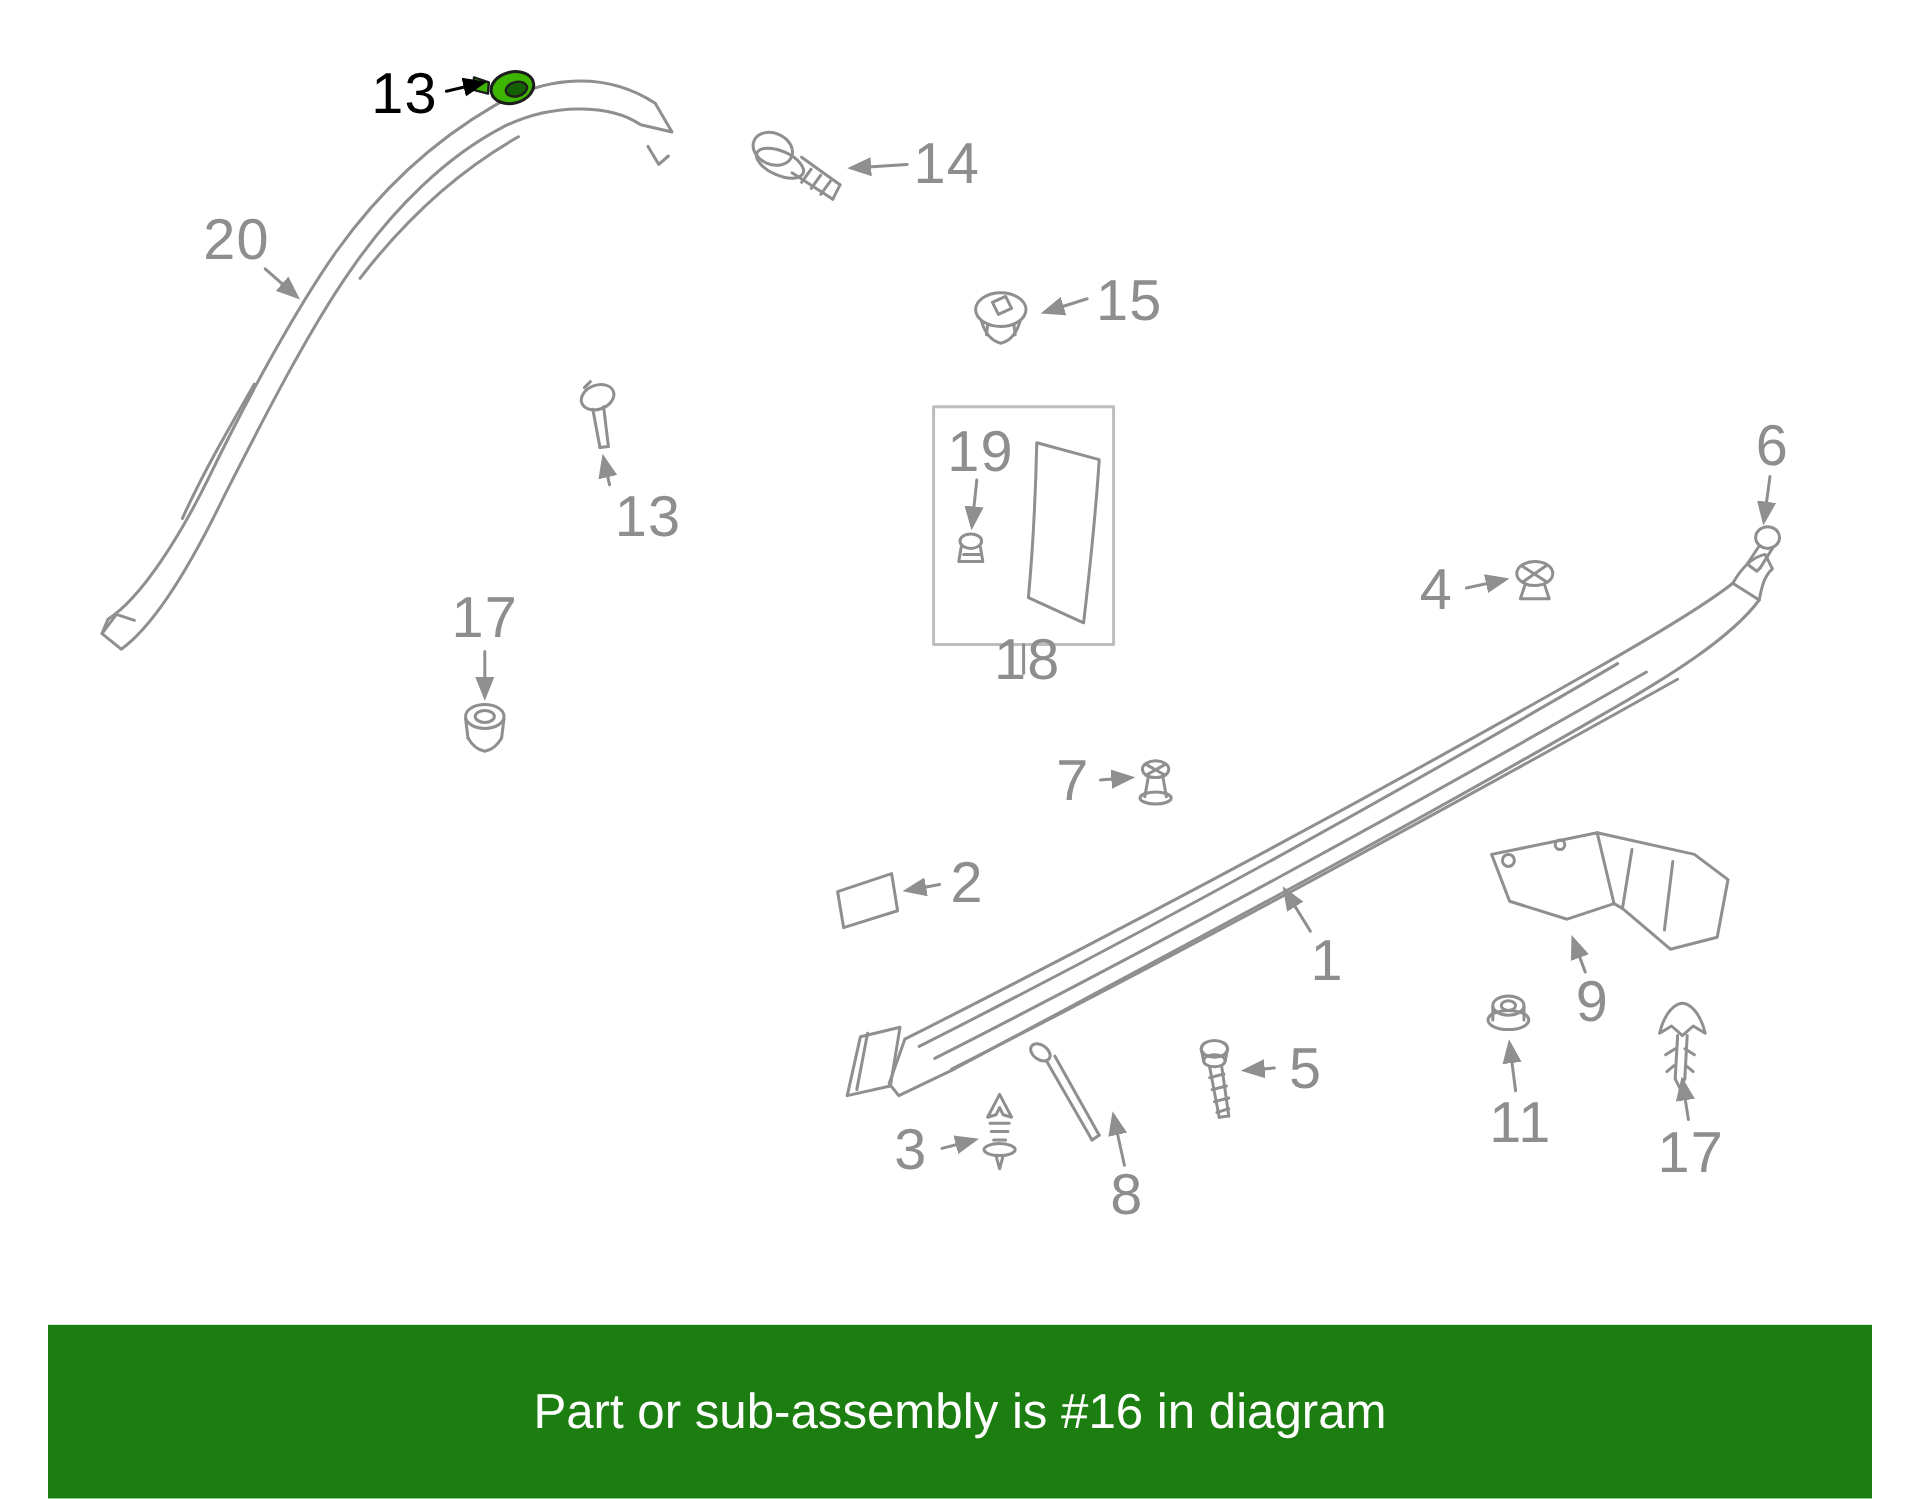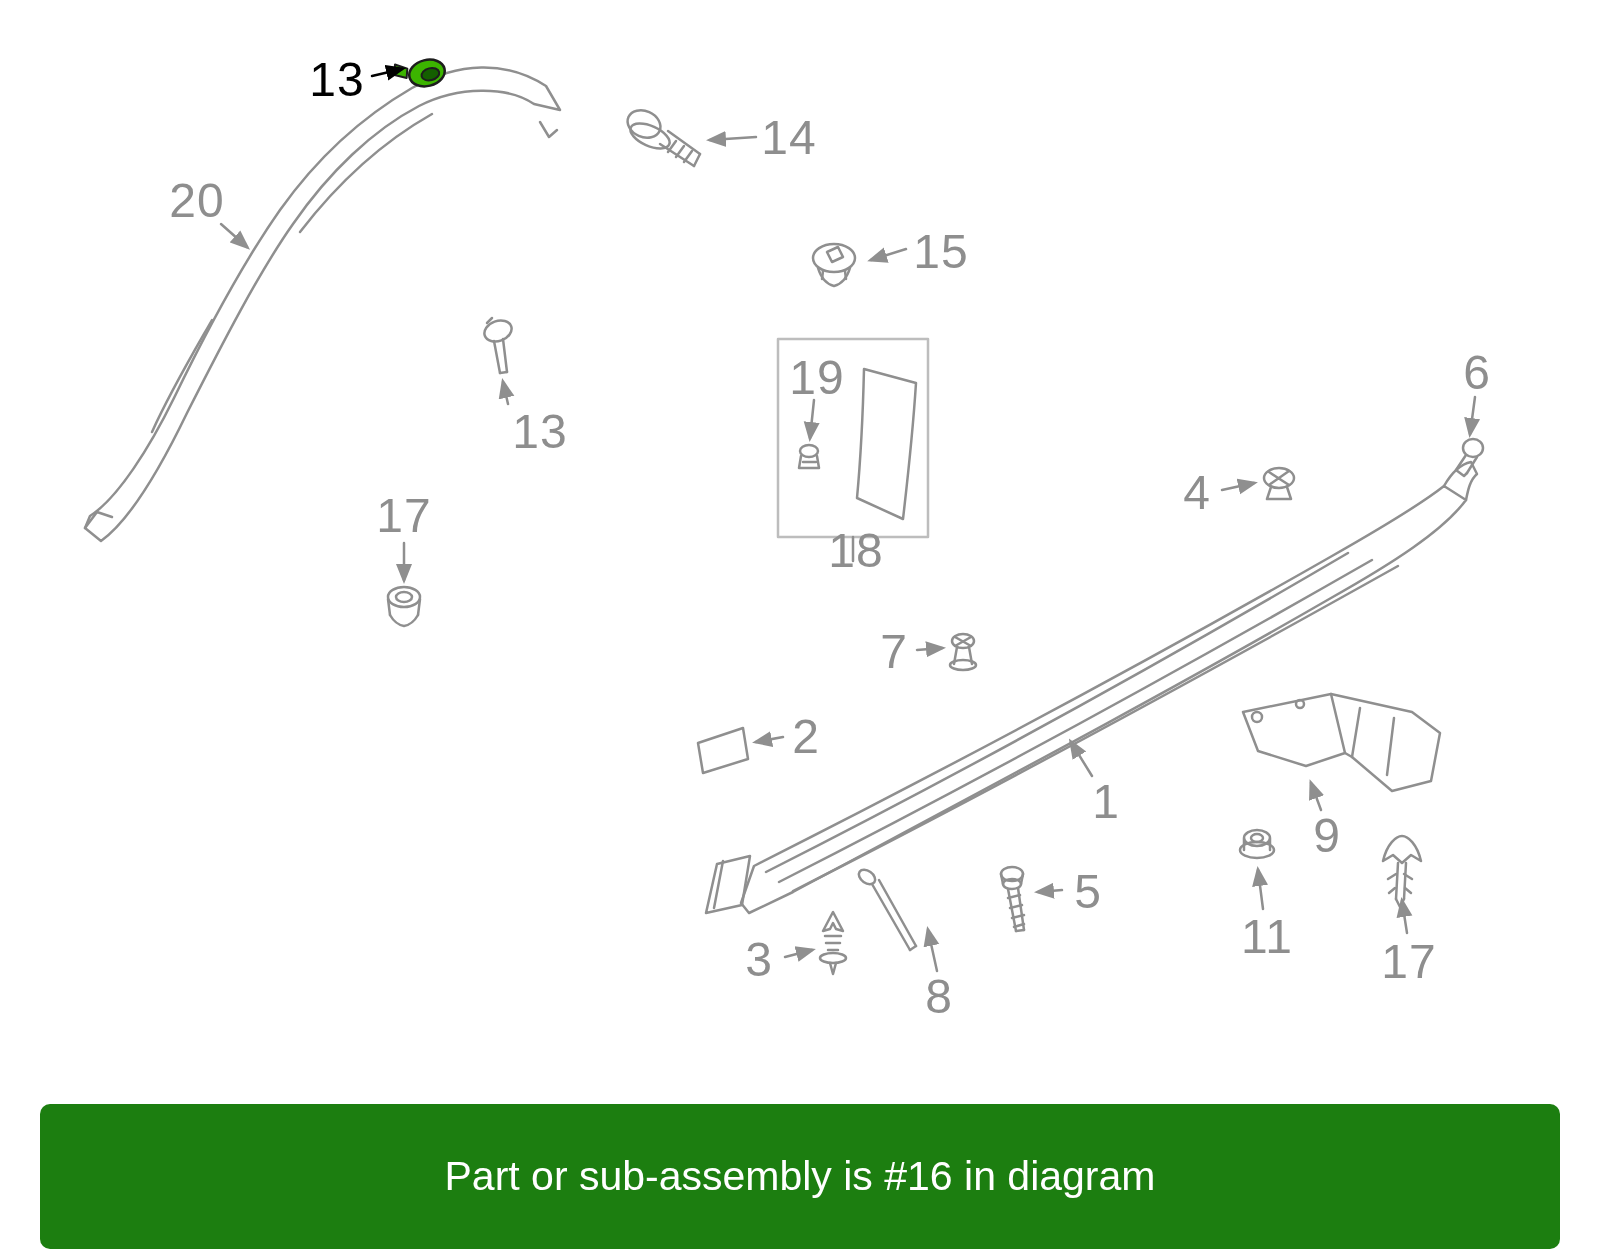--- a/index.html
+++ b/index.html
@@ -20,21 +20,21 @@
   .callout {
     position:absolute; transform:translate(-50%,-50%);
     font-size:48px; color:var(--label-gray,#8e8e8e);
     letter-spacing:1px; white-space:nowrap; user-select:none;
   }
   .callout.highlight { color:var(--highlight-label,#000000); font-size:48px; }
   .banner {
     position:absolute; left:40px; top:1104px; width:1520px; height:145px;
     background:var(--banner-bg,#1c7e10); color:var(--banner-fg,#ffffff);
     display:flex; flex-direction:column; align-items:center; justify-content:center;
-    gap:6px; text-align:center;border-radius:10px;
+    gap:6px; text-align:center;
   }
   .banner .line { font-size:41px; line-height:1.2; }
 </style>
 </head>
 <body>
 
 <div class="page">
 
   <svg class="diagram-svg" width="1600" height="1104" viewBox="0 0 1600 1104">
     <defs>

